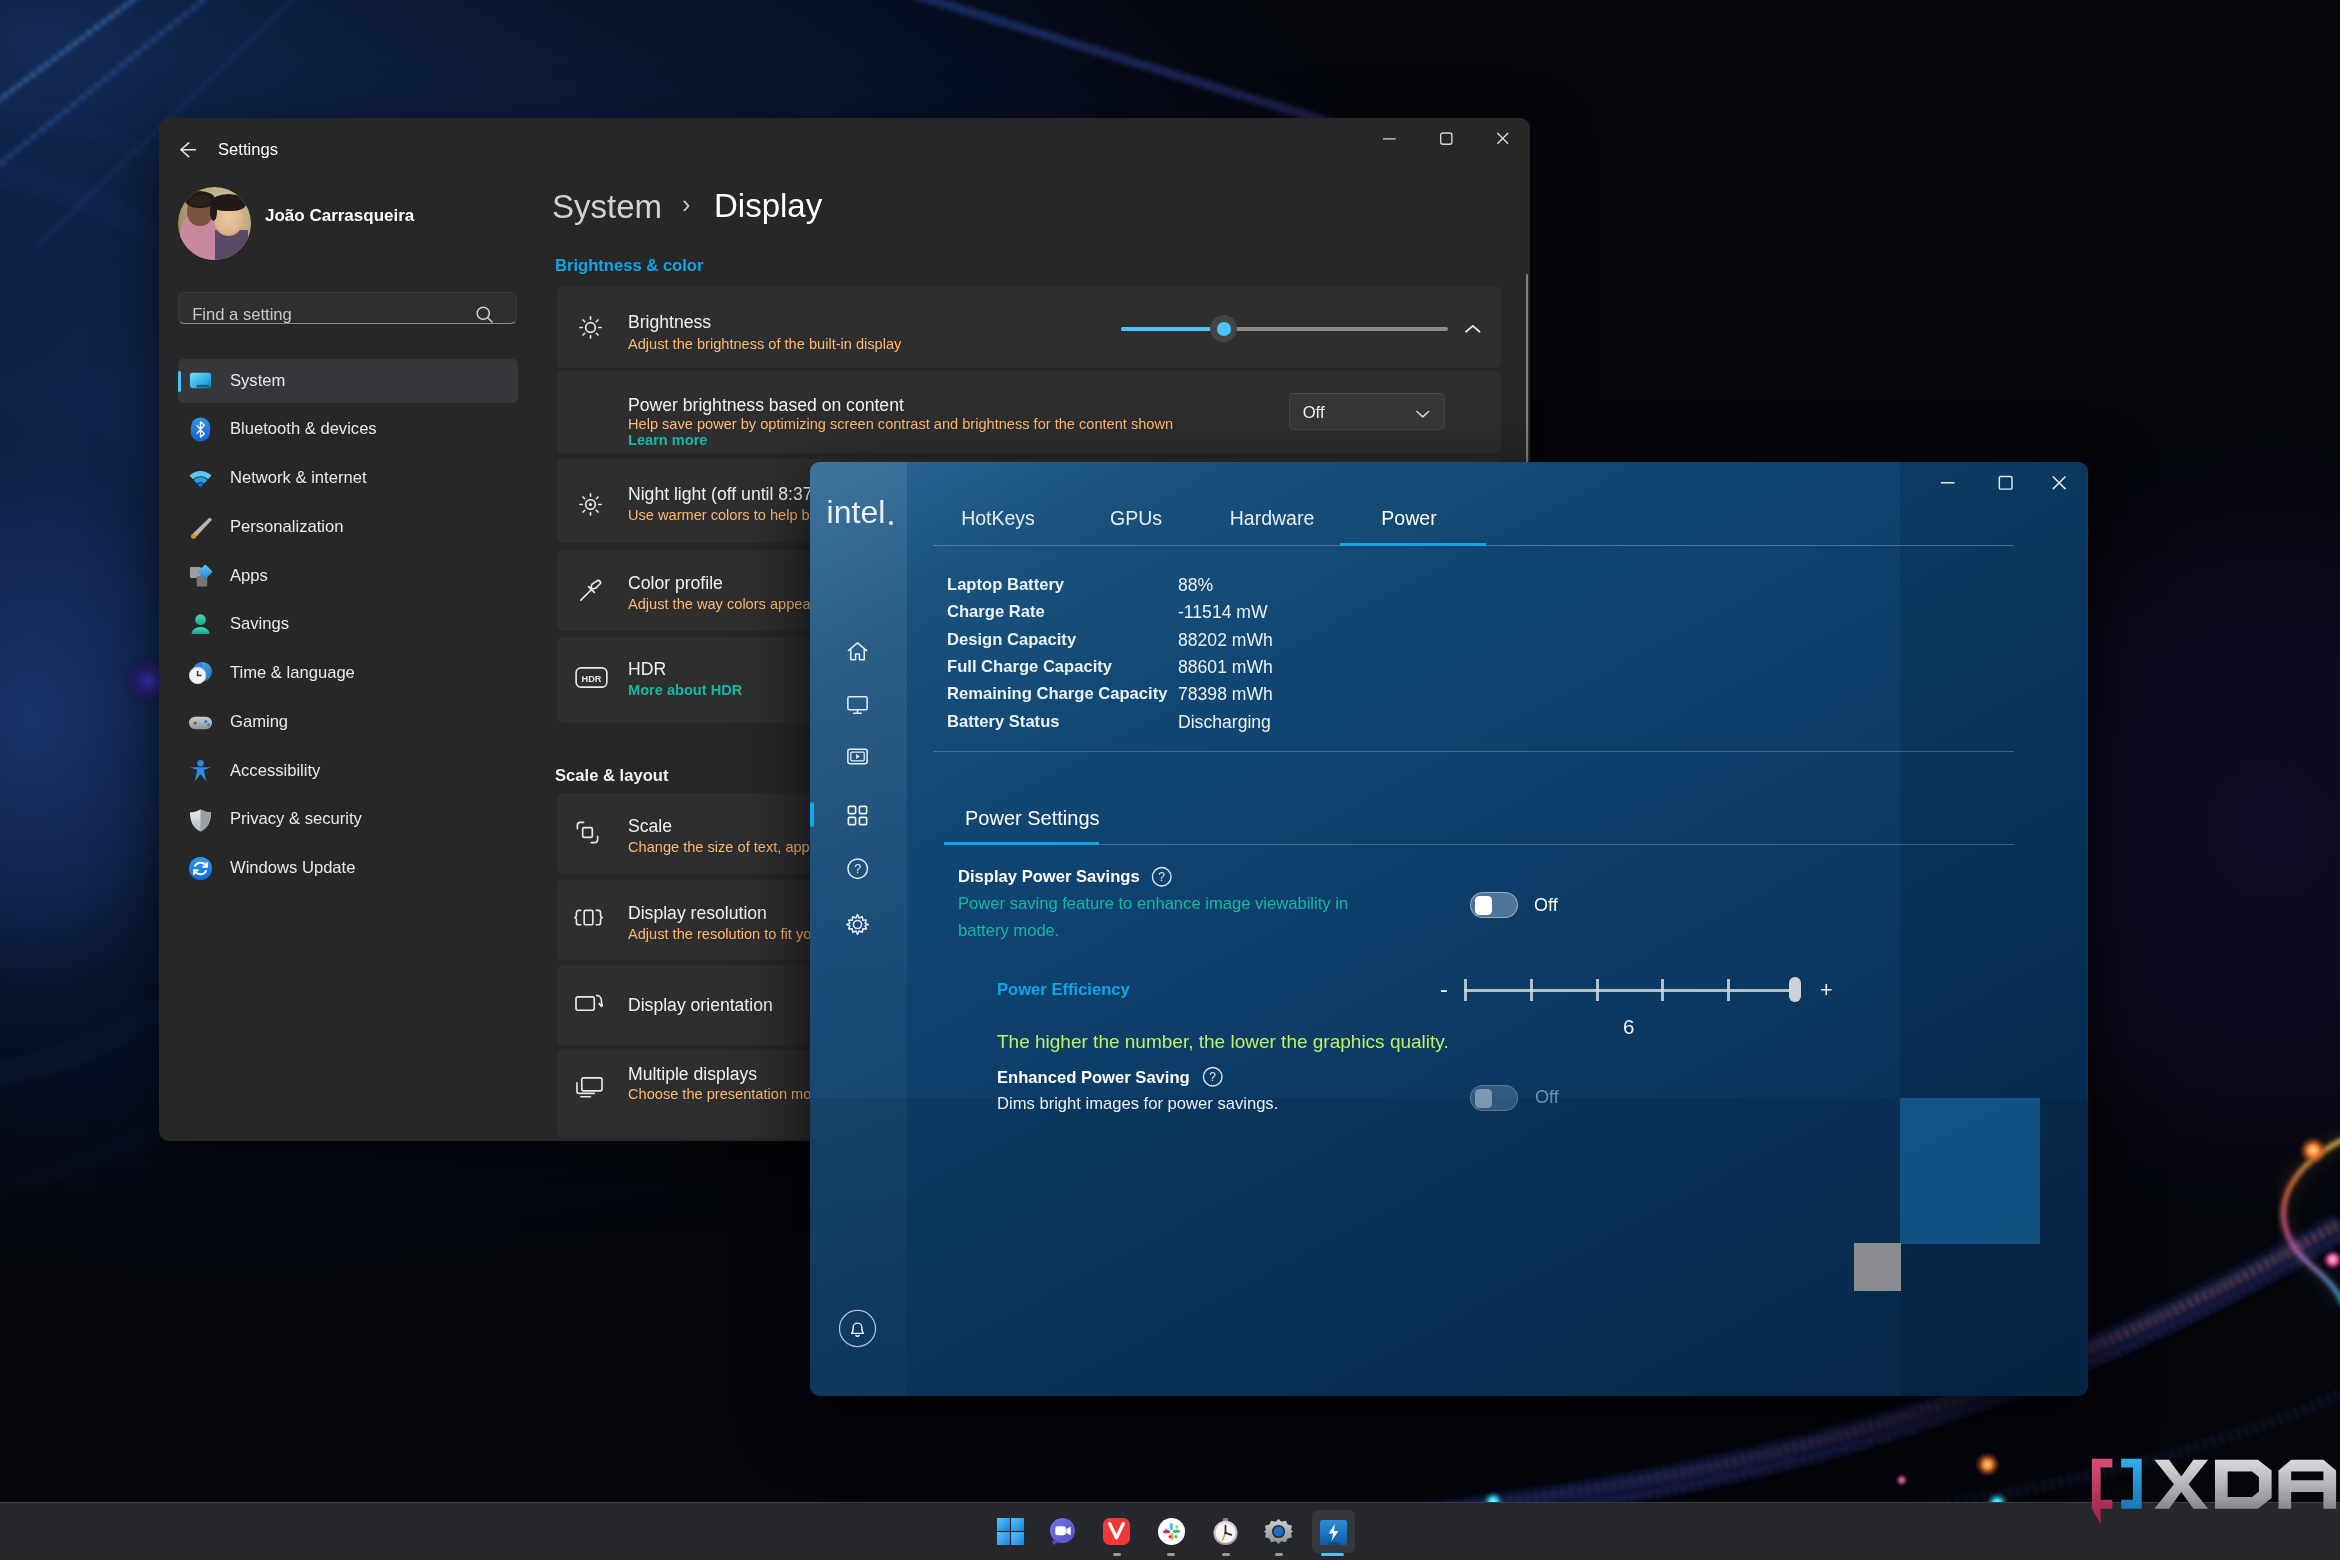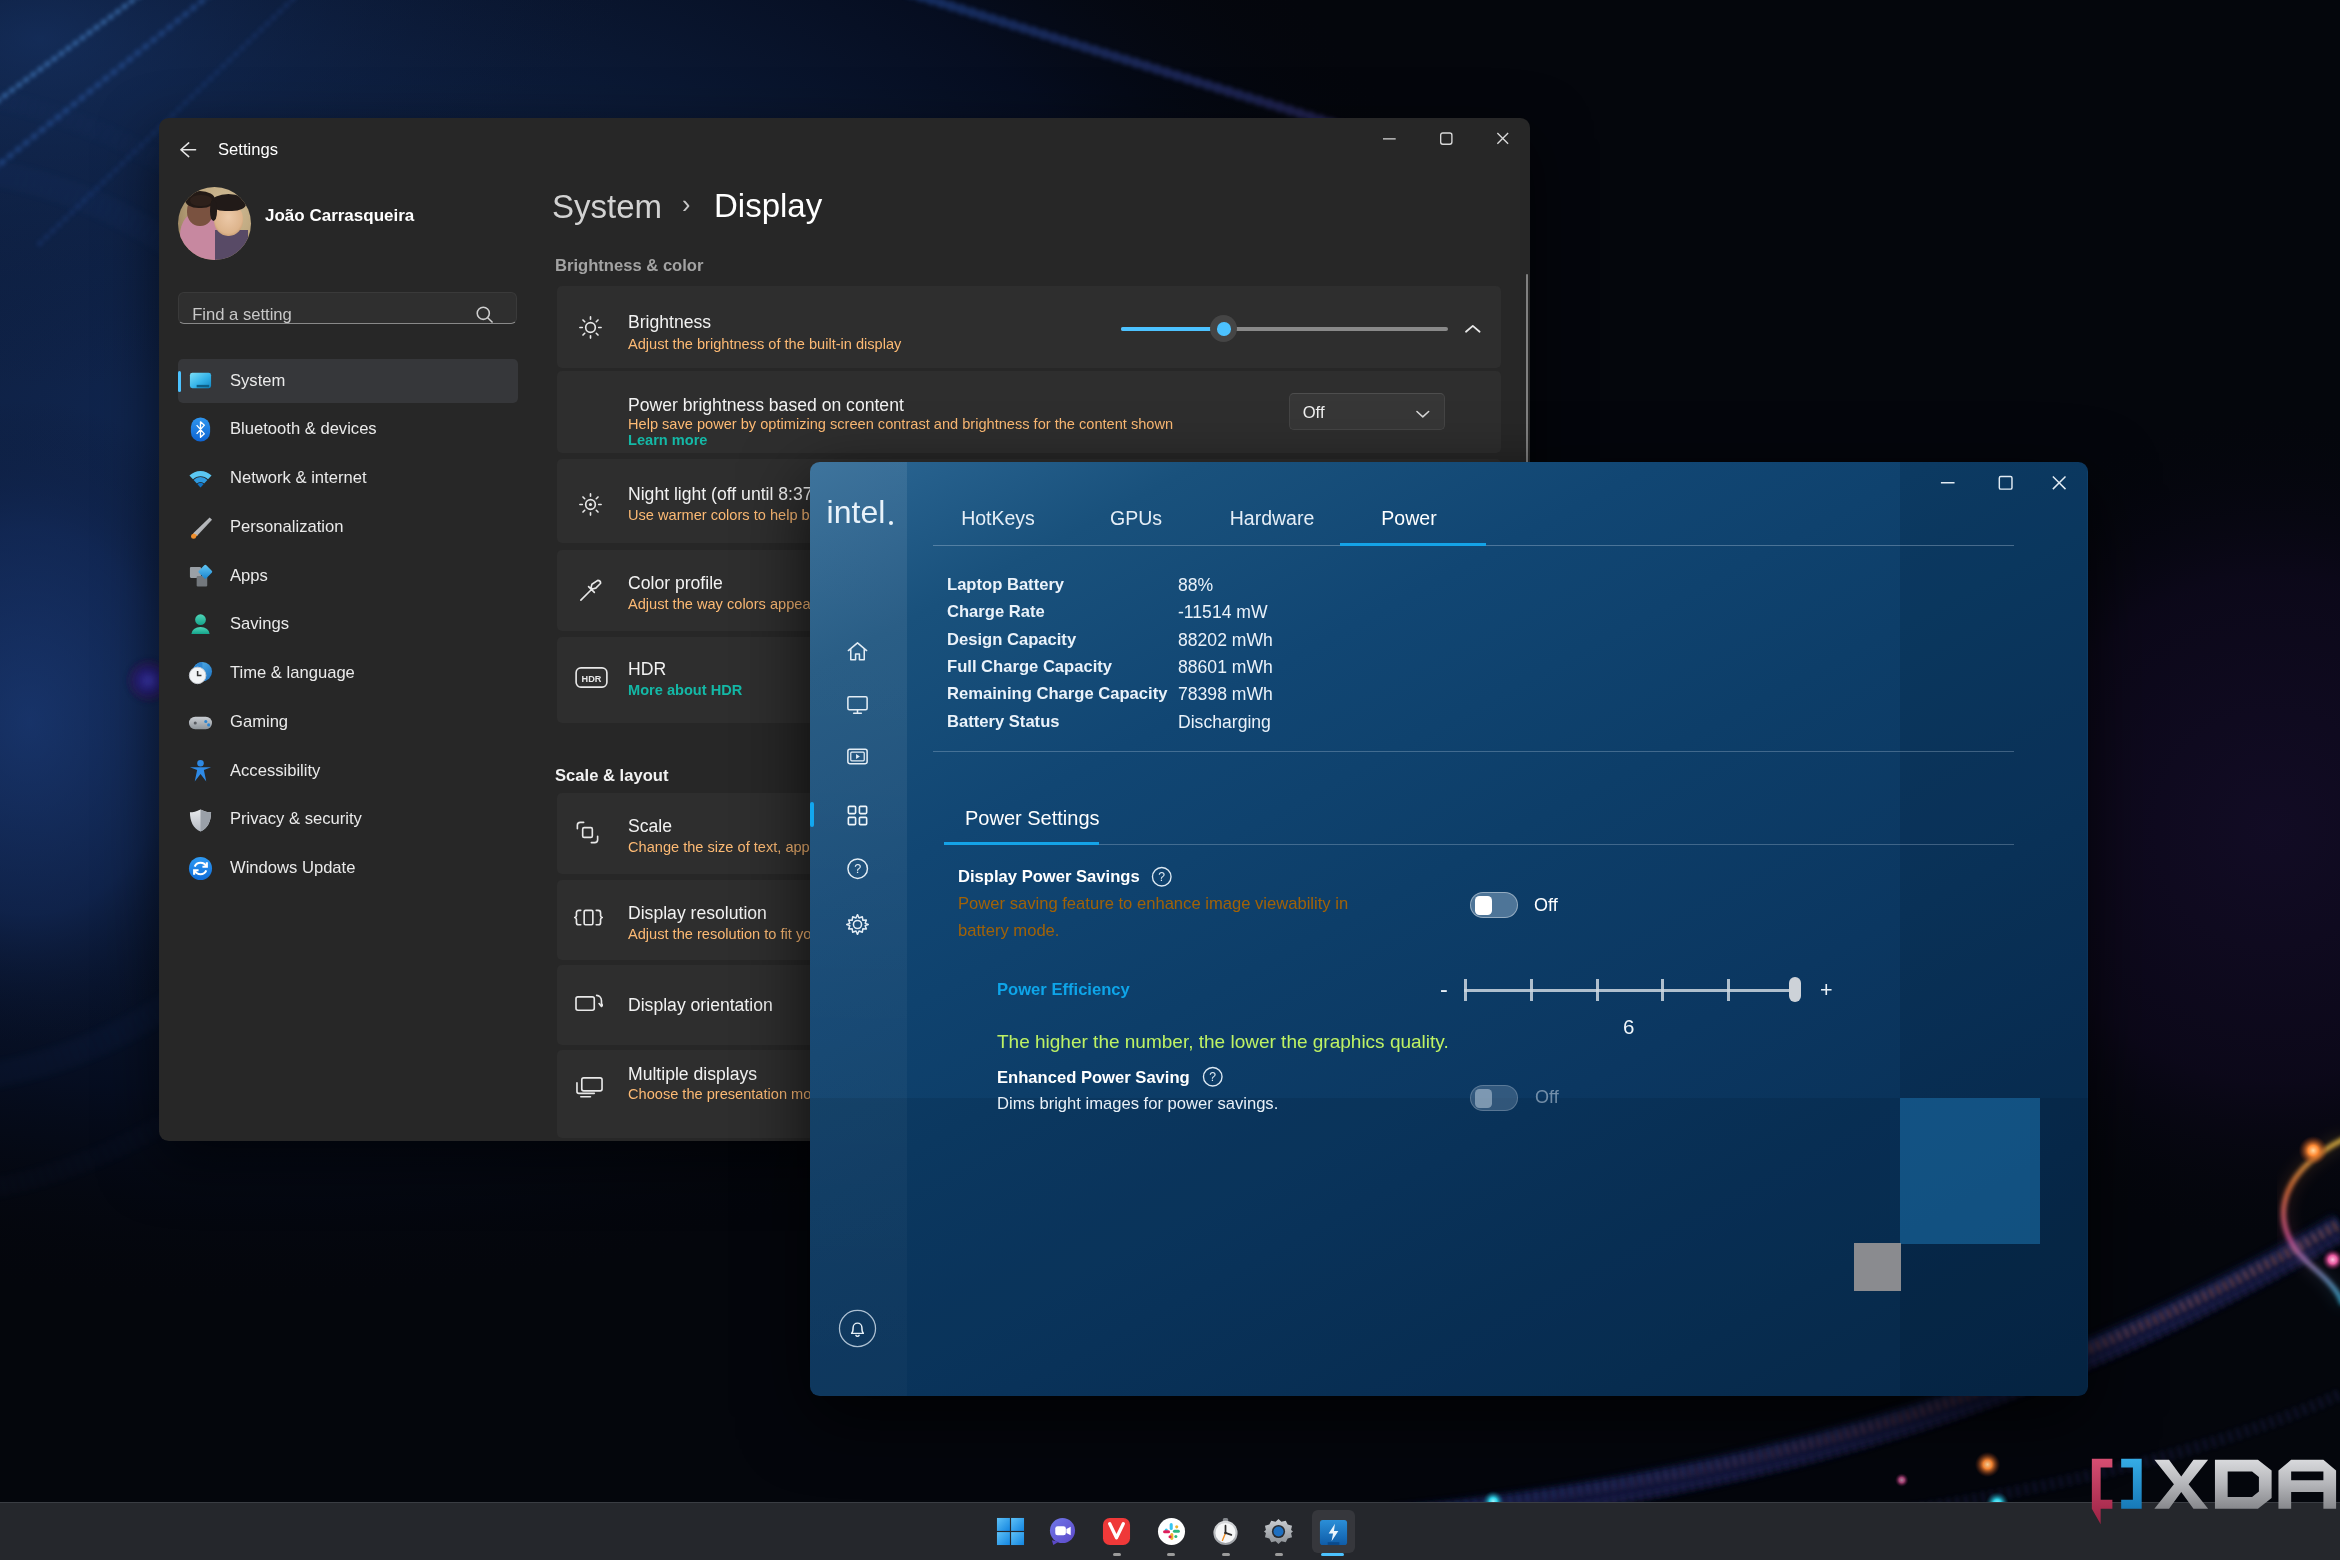--- a/index.html
+++ b/index.html
@@ -291,21 +291,21 @@
           <stop offset="0" stop-color="#2f9bf3"></stop>
           <stop offset="1" stop-color="#0f6cd8"></stop>
         </linearGradient>
       </defs>
     </svg>
   <div class="navtxt" style="top:740px">Windows Update</div>
 
   <div class="abs" style="left:393px;top:70px;font-size:33px;color:#d2d2d2">System</div>
   <div class="abs" style="left:523px;top:72px;font-size:25px;color:#c8c8c8">›</div>
   <div class="abs" style="left:555px;top:69px;font-size:33px;font-weight:normal;color:#ffffff">Display</div>
-  <div class="abs" style="left:396px;top:138px;font-size:16.6px;font-weight:bold;color:#a3a3a3">Brightness &amp; color</div>
+  <div class="abs" style="left:396px;top:138px;font-size:16.6px;font-weight:bold;color:#0ea5e9">Brightness &amp; color</div>
 
   <div class="card" style="top:168px;height:82px">
     <svg class="abs" style="left:19.5px;top:28px" width="27" height="27" viewBox="0 0 28 28">
         <circle cx="14" cy="14" r="5" stroke="#e8e8e8" stroke-width="1.7" fill="none"></circle>
         <g stroke="#e8e8e8" stroke-width="1.7" stroke-linecap="round">
           <line x1="14" y1="3" x2="14" y2="5.5"></line>
           <line x1="14" y1="22.5" x2="14" y2="25"></line>
           <line x1="3" y1="14" x2="5.5" y2="14"></line>
           <line x1="22.5" y1="14" x2="25" y2="14"></line>
           <line x1="6.2" y1="6.2" x2="8" y2="8"></line>
@@ -492,21 +492,21 @@
 
   <div class="abs" style="left:155px;top:345px;font-size:20px;color:#fff">Power Settings</div>
   <div class="abs" style="left:134px;top:380px;width:155px;height:3.4px;background:#14a3e8"></div>
   <div class="abs" style="left:289px;top:382px;width:915px;height:1px;background:rgba(185,205,225,.3)"></div>
 
   <div class="abs" style="left:148px;top:405px;font-size:16.6px;font-weight:bold;color:#fff">Display Power Savings</div>
   <svg class="abs" style="left:341px;top:404px" width="21.5" height="21.5" viewBox="0 0 22 22">
       <circle cx="11" cy="11" r="9.5" stroke="#dce8f2" stroke-width="1.4" fill="none"></circle>
       <text x="11" y="15.5" text-anchor="middle" font-size="12.5" fill="#dce8f2" font-family="Liberation Sans">?</text>
     </svg>
-  <div class="abs" style="left:148px;top:428px;font-size:16.6px;color:#a16207;line-height:27px">Power saving feature to enhance image viewability in<br>battery mode.</div>
+  <div class="abs" style="left:148px;top:428px;font-size:16.6px;color:#14b8a6;line-height:27px">Power saving feature to enhance image viewability in<br>battery mode.</div>
   <div class="abs" style="left:660px;top:430px;width:48px;height:26px;border-radius:13.7px;background:#4e7598;border:1.5px solid rgba(255,255,255,.4)"></div>
   <div class="abs" style="left:665px;top:434px;width:17px;height:19px;border-radius:4.4px;background:#ffffff"></div>
   <div class="abs" style="left:724px;top:433px;font-size:18px;color:#fff">Off</div>
 
   <div class="abs" style="left:187px;top:518px;font-size:16.6px;font-weight:bold;color:#0ea5e9">Power Efficiency</div>
   <div class="abs" style="left:187px;top:569px;font-size:19px;color:#bef264">The higher the number, the lower the graphics quality.</div>
   <div class="abs" style="left:630px;top:514px;font-size:23.4px;color:#e8f0f7">-</div>
   <div class="abs" style="left:654px;top:527px;width:331px;height:2.9px;background:rgba(205,215,225,.85)"></div>
   <div class="abs" style="left:654px;top:517px;width:2.9px;height:21.5px;background:rgba(205,215,225,.85)"></div>
   <div class="abs" style="left:720px;top:517px;width:2.9px;height:21.5px;background:rgba(205,215,225,.85)"></div>

